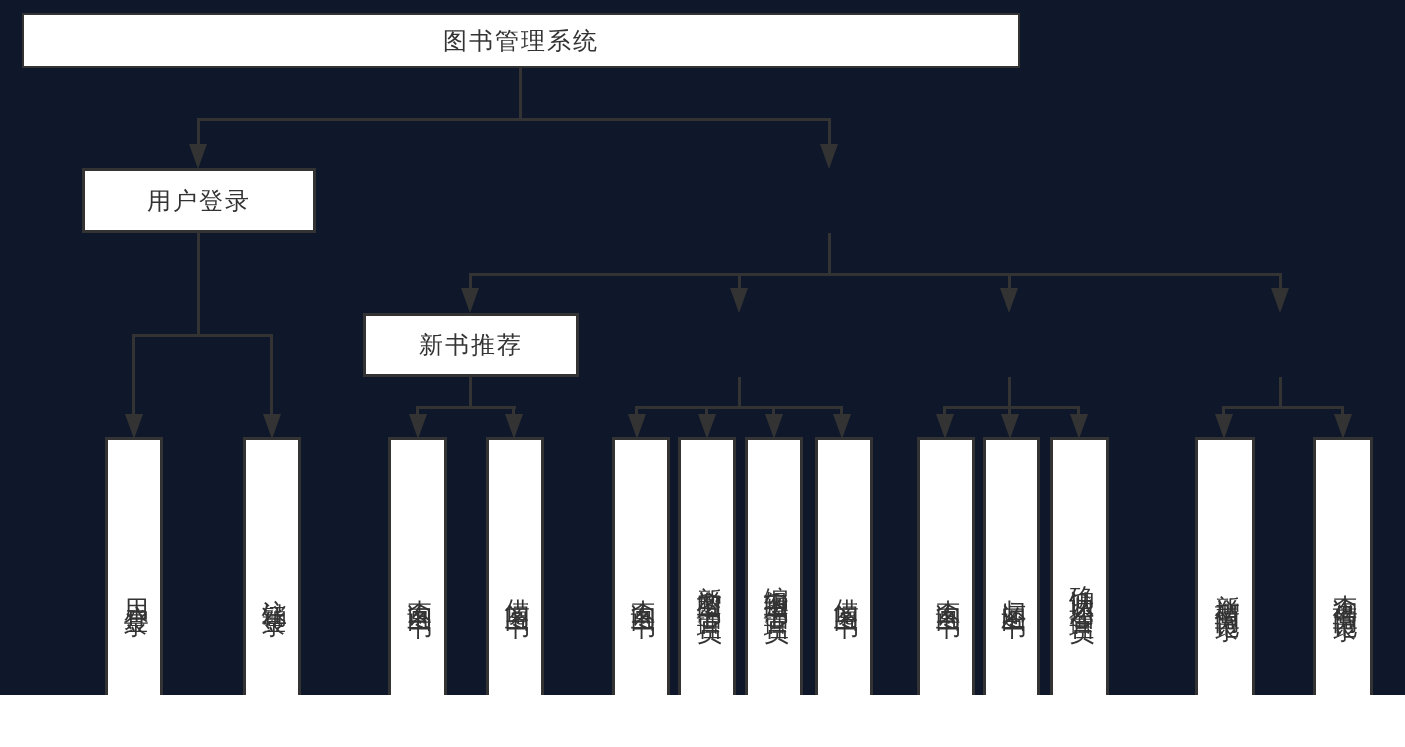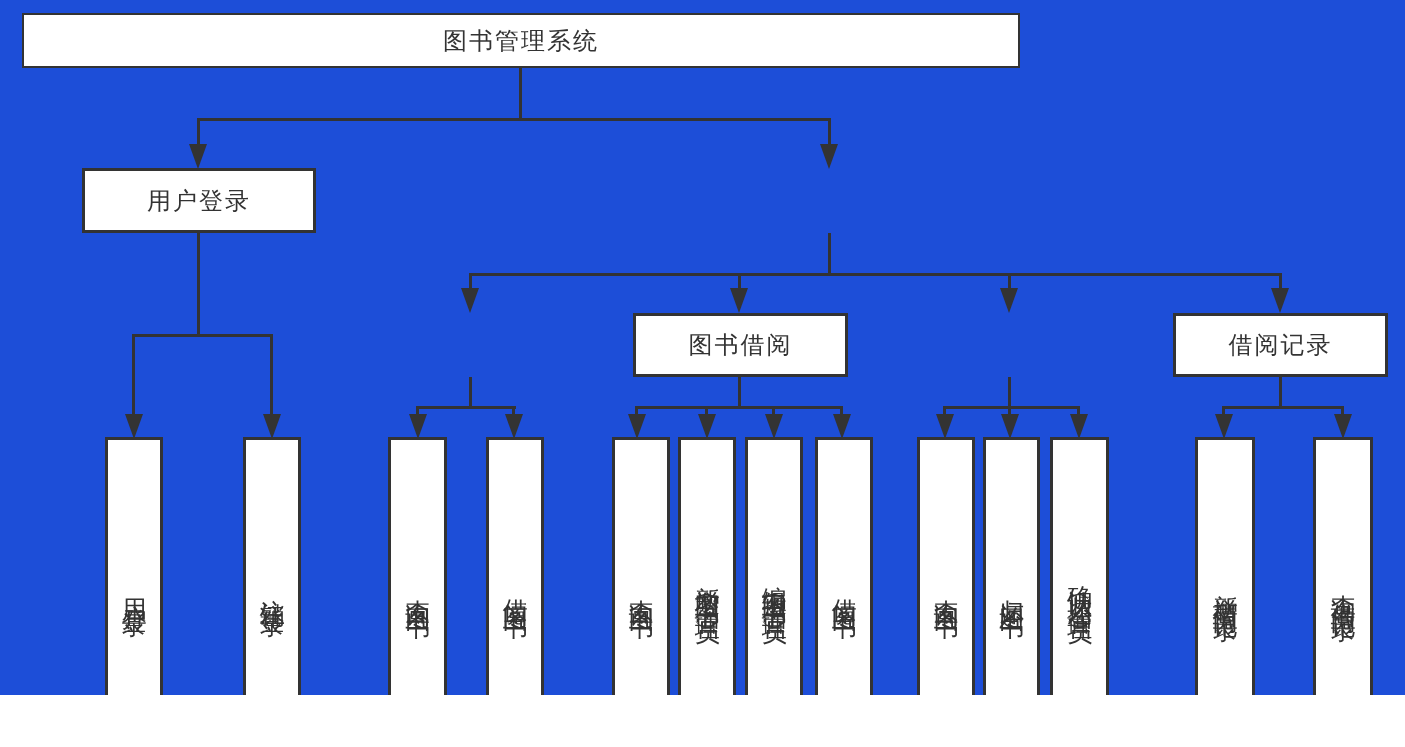--- a/index.html
+++ b/index.html
@@ -1,18 +1,18 @@
 <!DOCTYPE html>
 <html><head>
 <meta charset="utf-8">
 <style>
   html,body{margin:0;padding:0;background:#fff;}
   #canvas{
-    position:relative;width:1405px;height:695px;background:#1d4ed8;overflow:hidden;
-    font-family:Liberation Serif, serif;color:#333333;
+    position:relative;width:1405px;height:695px;background:#0f172a;overflow:hidden;
+    font-family:Liberation Mono, monospace;color:#333333;
   }
   .box{
     position:absolute;border:3px solid #333333;background:#ffffff;box-sizing:border-box;
     display:flex;align-items:center;justify-content:center;
   }
   .box.root{border-width:2px;}
   .hlabel{font-size:24px;letter-spacing:2px;color:#333333;white-space:nowrap;}
   .vbox span{
     writing-mode:vertical-rl;text-orientation:mixed;
     font-size:25px;letter-spacing:5px;color:#333333;line-height:1.1;
@@ -94,29 +94,26 @@
 
   <div class="box root" style="left:22px;top:13px;width:998px;height:55px">
     <span class="hlabel">图书管理系统</span>
   </div>
 
   <div class="box" style="left:82px;top:168px;width:234px;height:65px">
     <span class="hlabel">用户登录</span>
   </div>
 
 
-
-  <div class="box" style="left:633px;top:313px;width:215px;height:64px">
-    <span class="hlabel">图书借阅</span>
+  <div class="box" style="left:363px;top:313px;width:216px;height:64px">
+    <span class="hlabel">新书推荐</span>
   </div>
 
 
-  <div class="box" style="left:1173px;top:313px;width:215px;height:64px">
-    <span class="hlabel">借阅记录</span>
-  </div>
+
 
   <div class="box vbox" style="left:105px;top:437px;width:58px;height:303px">
     <span>用户登录</span>
   </div>
   <div class="box vbox" style="left:243px;top:437px;width:58px;height:303px">
     <span>注销登录</span>
   </div>
 
   <div class="box vbox" style="left:388px;top:437px;width:59px;height:303px">
     <span>查询图书</span>

